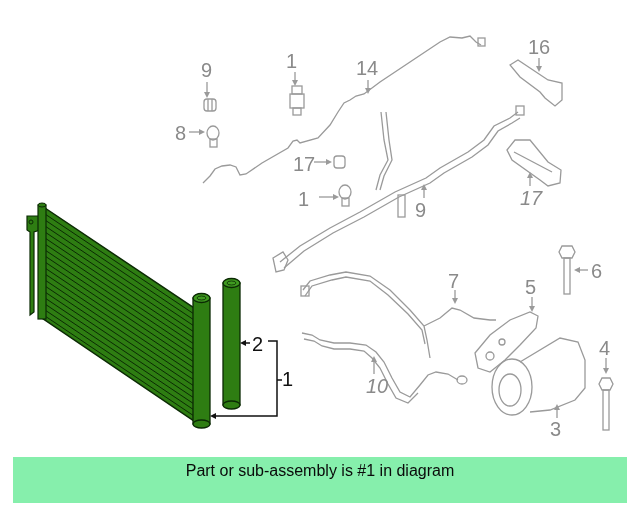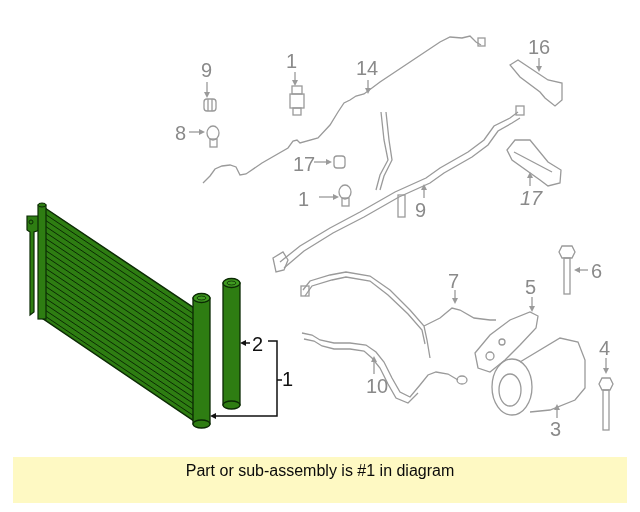--- a/index.html
+++ b/index.html
@@ -1,20 +1,20 @@
 <!DOCTYPE html>
 <html><head>
 <meta charset="utf-8">
 <style>
   html, body { margin:0; padding:0; background:#ffffff; }
   body { width:640px; height:512px; position:relative; overflow:hidden; font-family:"Liberation Sans", sans-serif; }
   #diagram { position:absolute; left:0; top:0; width:640px; height:450px; }
   .callout { position:absolute; font-family:"Liberation Sans", sans-serif; font-size:20px; line-height:20px; color:#8a8a8a; }
   .callout.dark { color:#111111; }
-  #banner { position:absolute; left:13px; top:457px; width:614px; height:46px; background:#fef9c3; color:#0a0a0a; text-align:center; font-size:16px; line-height:19px; padding-top:4px; box-sizing:border-box; }
+  #banner { position:absolute; left:13px; top:457px; width:614px; height:46px; background:#86efac; color:#0a0a0a; text-align:center; font-size:16px; line-height:19px; padding-top:4px; box-sizing:border-box; }
   #banner div { white-space:nowrap; }
 </style>
 </head>
 <body>
 
 <div id="diagram">
   <svg width="640" height="450" viewBox="0 0 640 450" xmlns="http://www.w3.org/2000/svg">
     <defs>
       <clipPath id="condClip">
         <polygon points="42,206 200,312 200,425 42,318"></polygon>
@@ -168,21 +168,21 @@
   
   <span class="callout dark" style="left:282px;top:369px;">1</span>
   <span class="callout dark" style="left:252px;top:334px;">2</span>
   <span class="callout" style="left:550px;top:419px;">3</span>
   <span class="callout" style="left:599px;top:338px;">4</span>
   <span class="callout" style="left:525px;top:277px;">5</span>
   <span class="callout" style="left:591px;top:261px;">6</span>
   <span class="callout" style="left:448px;top:271px;">7</span>
   <span class="callout" style="left:175px;top:123px;">8</span>
   <span class="callout" style="left:201px;top:60px;">9</span>
-  <span class="callout" style="left:366px;top:376px;">10</span>
+  <span class="callout" style="left:366px;top:376px;font-style:italic;">10</span>
   <span class="callout" style="left:415px;top:200px;">9</span>
   <span class="callout" style="left:298px;top:189px;">1</span>
   <span class="callout" style="left:293px;top:154px;">17</span>
   <span class="callout" style="left:356px;top:58px;text-align:center;">14</span>
   <span class="callout" style="left:286px;top:51px;">1</span>
   <span class="callout" style="left:528px;top:37px;">16</span>
   <span class="callout" style="left:520px;top:188px;font-style:italic;">17</span>
 </div>
 
 <div id="banner">

